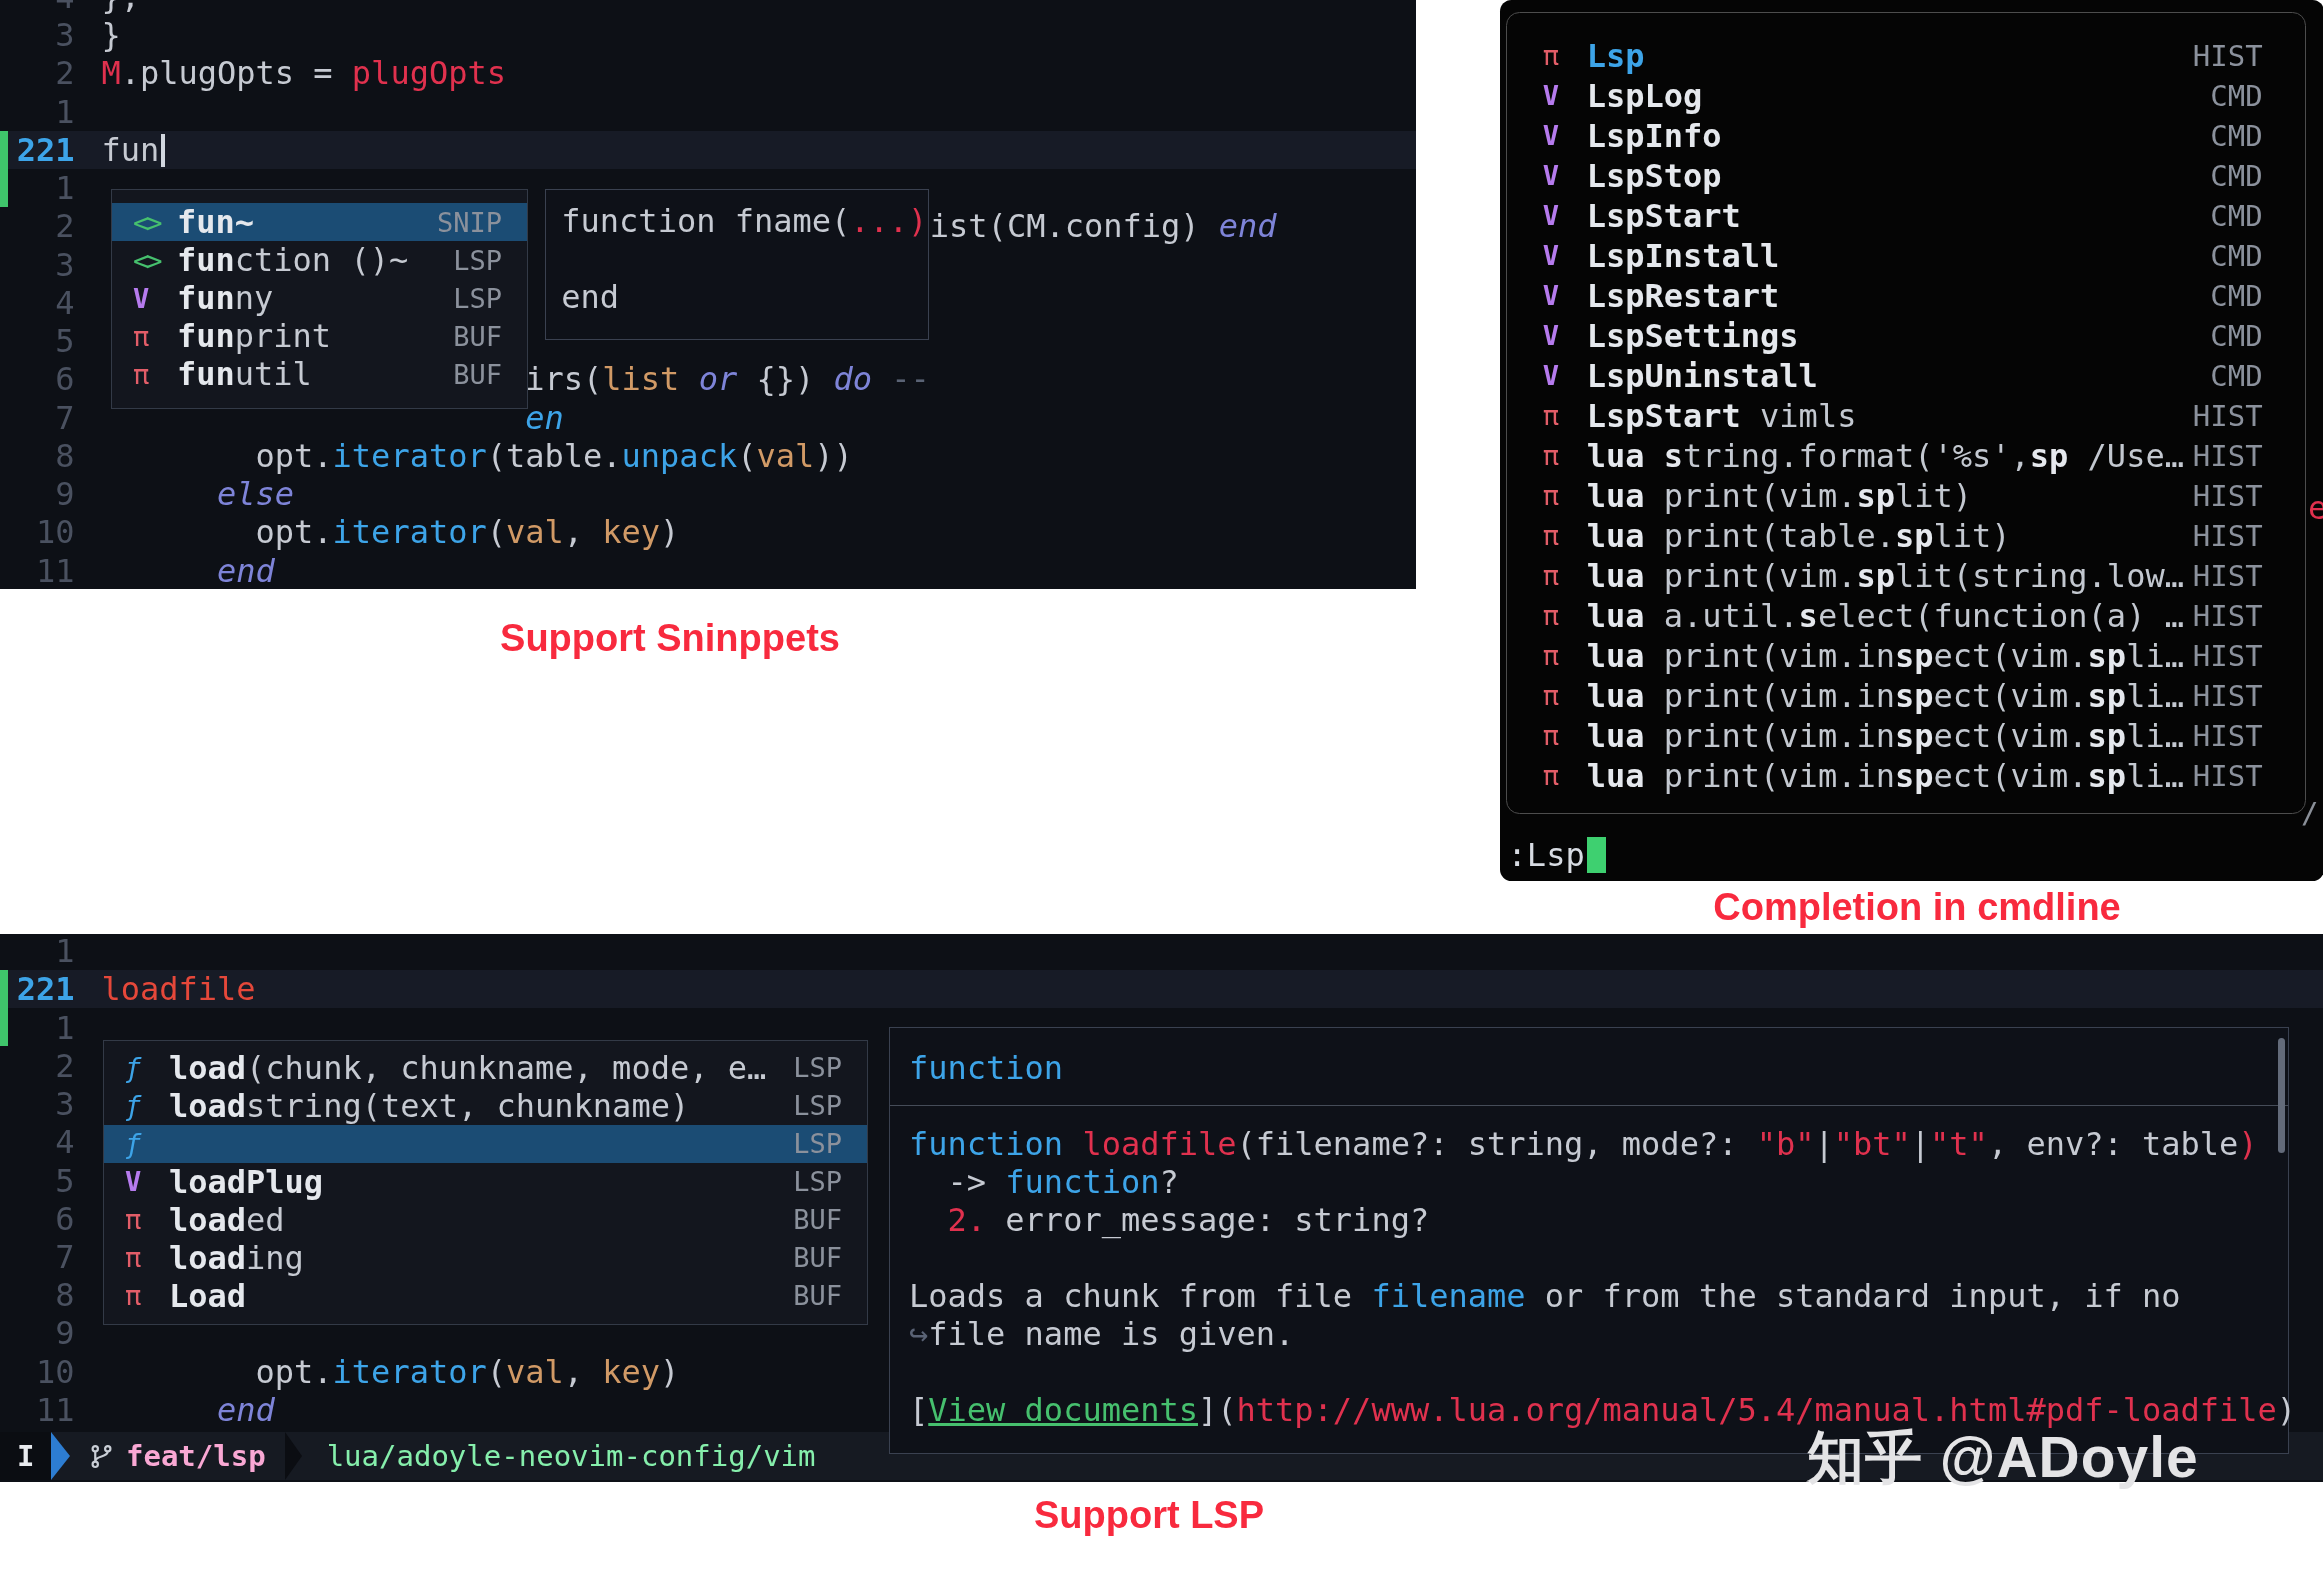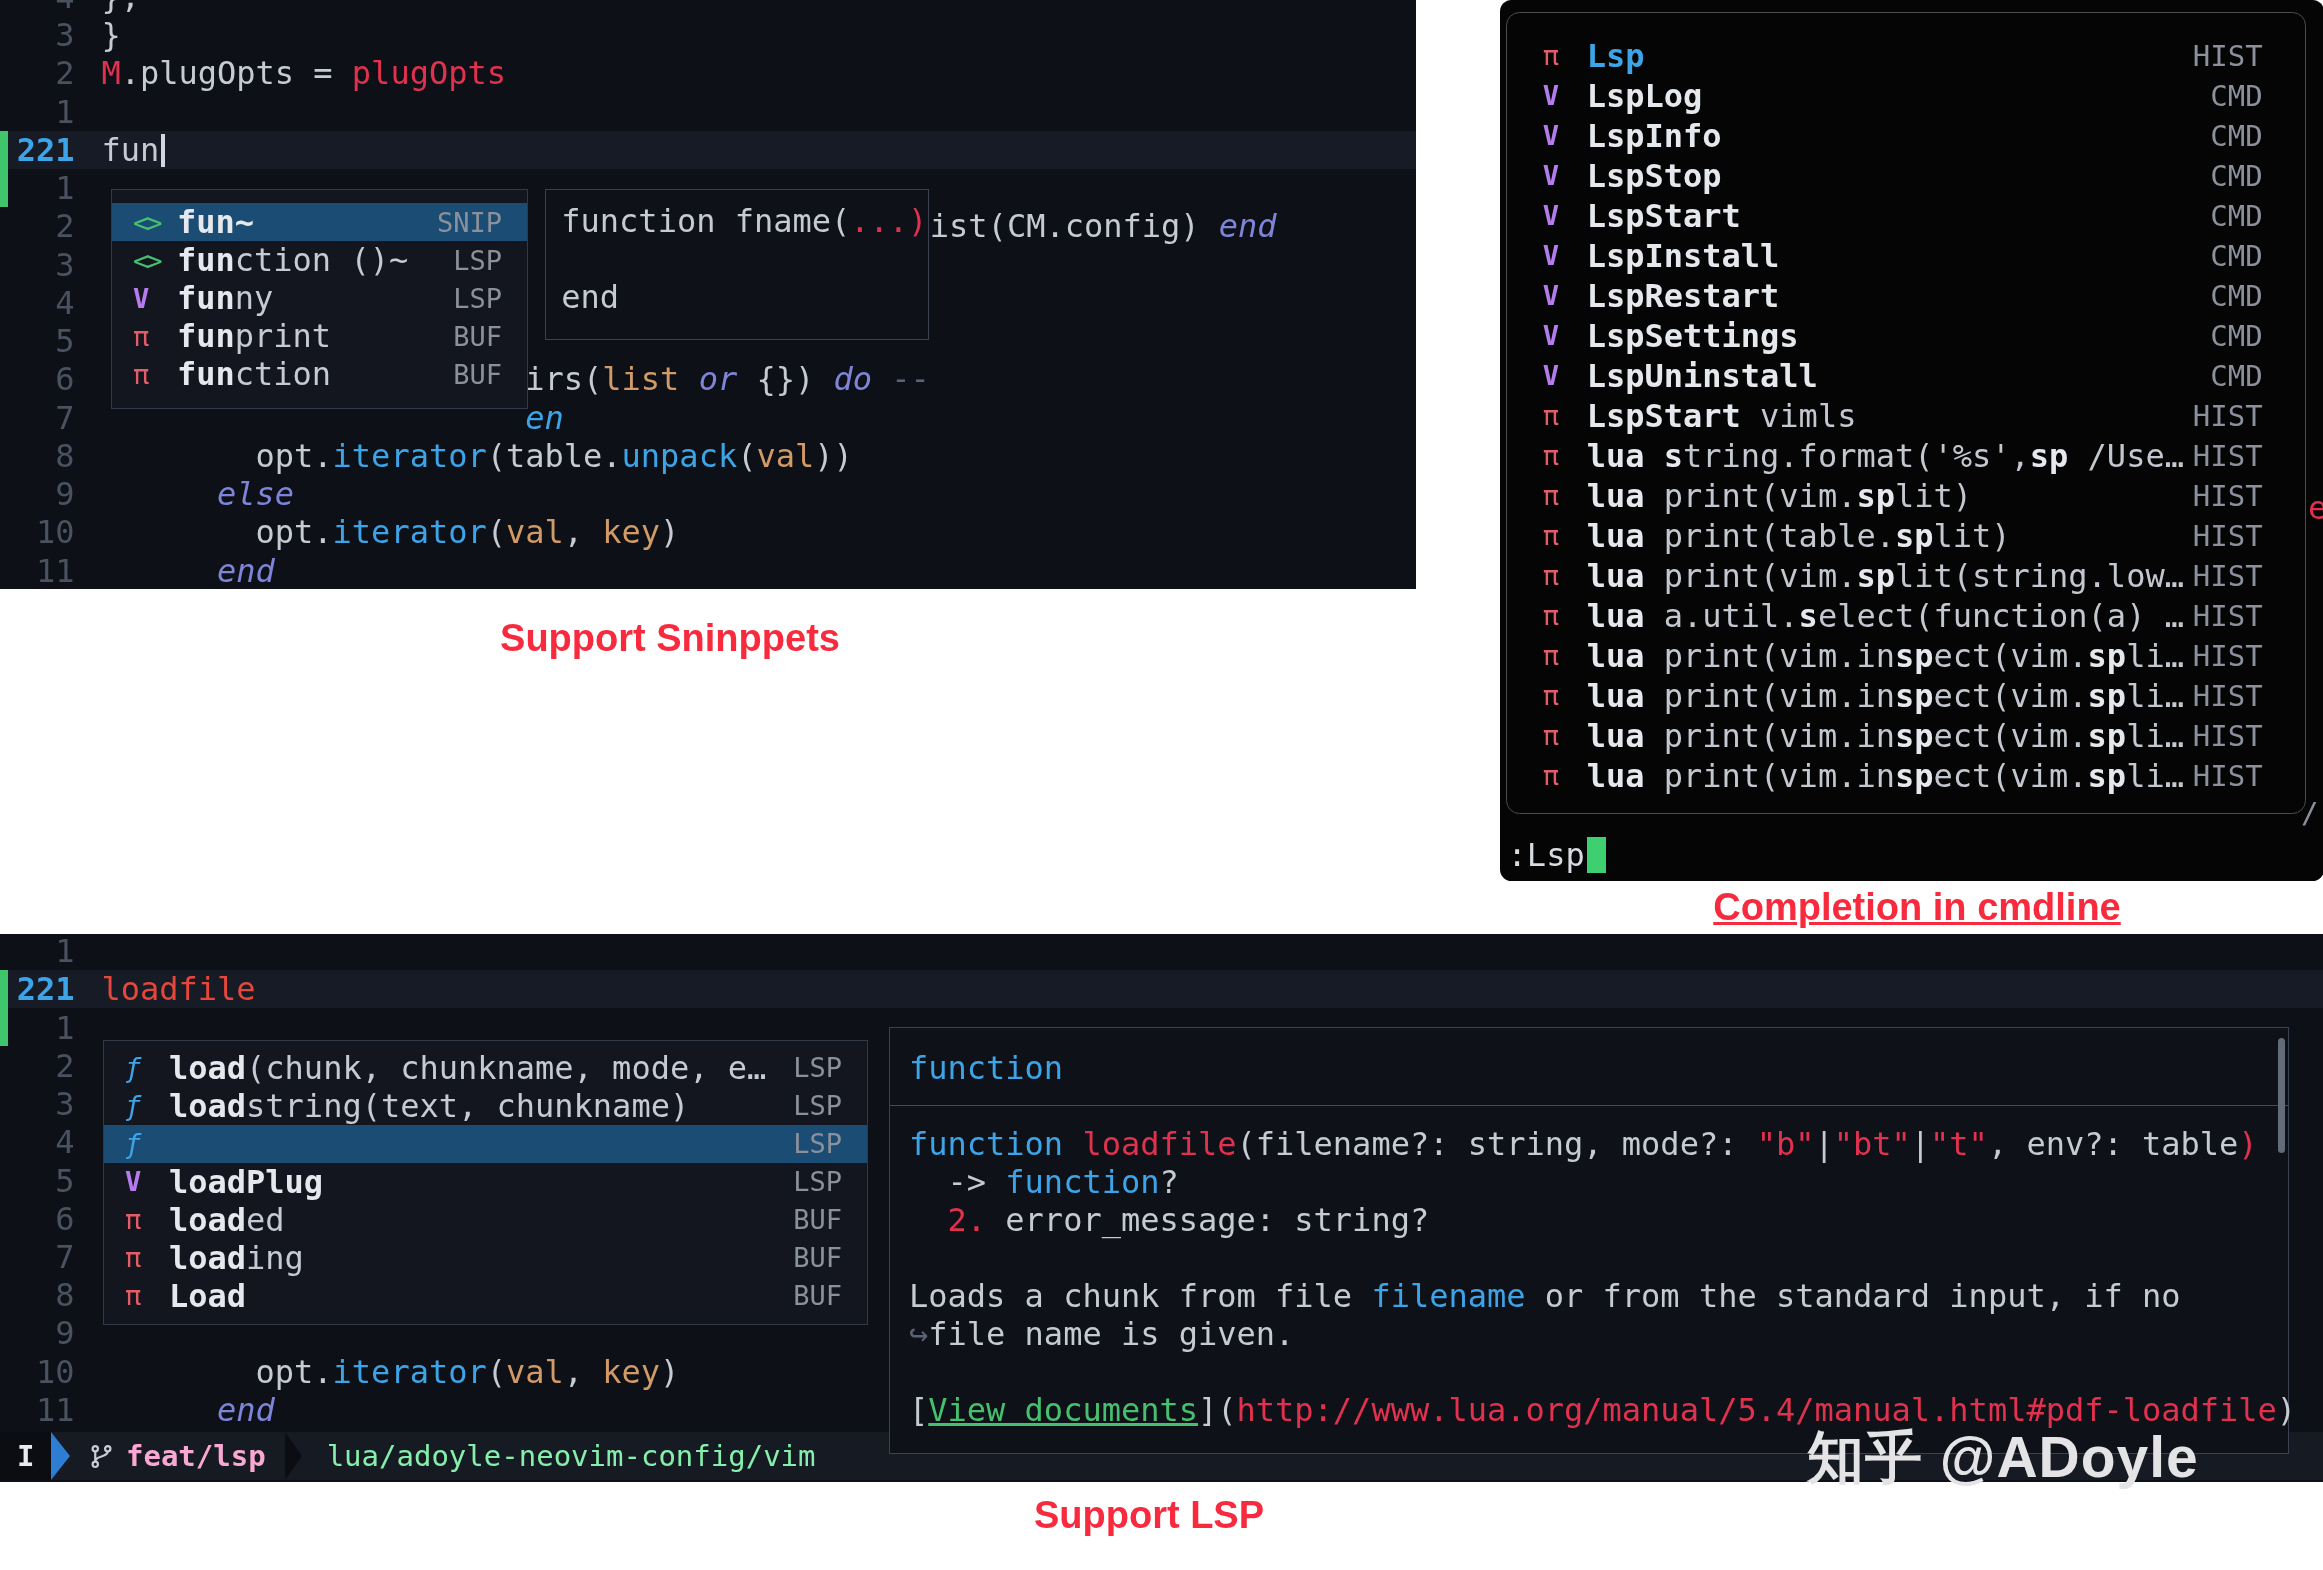--- a/index.html
+++ b/index.html
@@ -69,21 +69,21 @@
   .sb-arrow-blue{width:0;height:0;border-top:24px solid transparent;border-bottom:24px solid transparent;
                  border-left:19px solid #2d7dd2;}
   .sb-branch{display:flex;align-items:center;gap:11.5px;padding:0 19px;color:#f9a8d4;font-weight:bold;}
   .sb-arrow-dark{width:0;height:0;border-top:24px solid transparent;border-bottom:24px solid transparent;
                  border-left:17px solid #0b0d12;}
   .sb-path{padding-left:25px;color:#86efac;}
 
   .annotation{position:absolute;transform:translateX(-50%);font-family:"Liberation Sans",sans-serif;
               font-weight:bold;font-size:38px;color:var(--annotation);white-space:nowrap;}
   #ann-snip{left:670px;top:617px;}
-  #ann-cmd{left:1917px;top:886px;text-decoration:underline;}
+  #ann-cmd{left:1917px;top:886px;}
   #ann-lsp{left:1149px;top:1494px;}
 
   #watermark{position:absolute;left:1807px;top:1420px;font-family:"Liberation Sans",sans-serif;
              font-weight:bold;font-size:57px;color:#e4e4e6;z-index:30;letter-spacing:1px;}
 </style>
 </head>
 <body>
 
 <div id="screen">
 
@@ -171,21 +171,21 @@
           <span class="pum-name"><span class="seg sb">fun</span><span class="seg">ny</span></span>
           <span class="pum-kind">LSP</span>
         </div>
         <div class="pum-row">
           <span class="pum-icon ic-text">π</span>
           <span class="pum-name"><span class="seg sb">fun</span><span class="seg">print</span></span>
           <span class="pum-kind">BUF</span>
         </div>
         <div class="pum-row">
           <span class="pum-icon ic-text">π</span>
-          <span class="pum-name"><span class="seg sb">fun</span><span class="seg">ction</span></span>
+          <span class="pum-name"><span class="seg sb">fun</span><span class="seg">util</span></span>
           <span class="pum-kind">BUF</span>
         </div>
       </div>
     <div id="tl-doc" class="docfloat">
       <div id="tl-doc-lines">
           <div class="doc-line"><span class="seg">function fname(</span><span class="seg c-red">...)</span></div>
           <div class="doc-line"></div>
           <div class="doc-line"><span class="seg">end</span></div>
         </div>
     </div>

